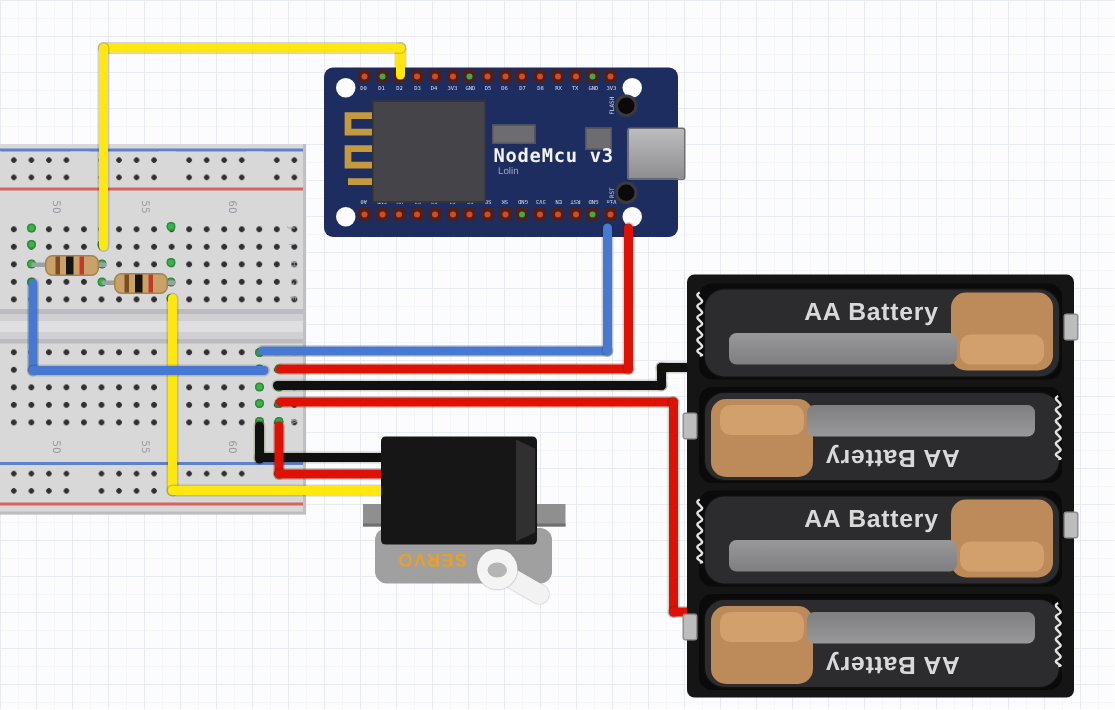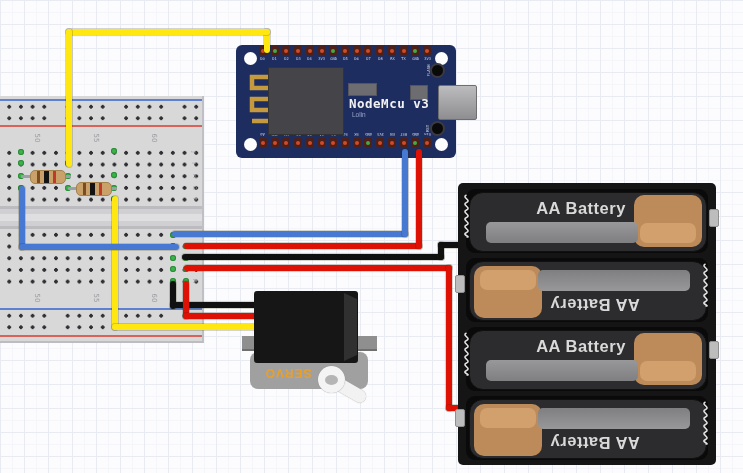--- a/index.html
+++ b/index.html
@@ -39,21 +39,21 @@
   
   .res-lead{position:absolute;height:3px;background:#9aa0a6;z-index:3;border-radius:1px;}
   .res-body{position:absolute;width:34px;height:12px;background:#caa269;border:1px solid #a3824e;
     border-radius:5px;z-index:3;}
   .band{position:absolute;top:0;height:100%;}
 
   
   .wire{position:absolute;border-radius:3px;box-shadow:0 0 0 1px rgba(40,40,0,.18);}
 
   
-  #nodemcu{left:236px;top:45px;width:220px;height:113px;background:#1e2d5f;border-radius:6px;z-index:4;}
+  #nodemcu{left:216px;top:45px;width:220px;height:113px;background:#1e2d5f;border-radius:6px;z-index:4;padding-left:16px;}
   .pin-strip{position:absolute;left:21px;width:176px;display:flex;}
   .pin-cell{flex:1;display:flex;flex-direction:column;align-items:center;gap:1px;}
   .pin-sq{width:8px;height:9px;background:#4e2017;border-radius:1.5px;display:flex;align-items:center;justify-content:center;}
   .pin-dot{width:4px;height:4px;border-radius:50%;background:#d14a2a;}
   .pin-dot.green{background:#45a848;}
   .pin-lbl{font-size:4px;line-height:5px;color:#d8deee;font-family:"DejaVu Sans Mono",monospace;
     transform:scale(.92);white-space:nowrap;}
   .pin-lbl.flip{transform:rotate(180deg) scale(.92);}
   .mount-hole{position:absolute;width:13px;height:13px;border-radius:50%;background:#fdfdfd;}
   #esp-chip{left:32px;top:22px;width:74px;height:66px;background:#454549;border:1px solid #333;}

